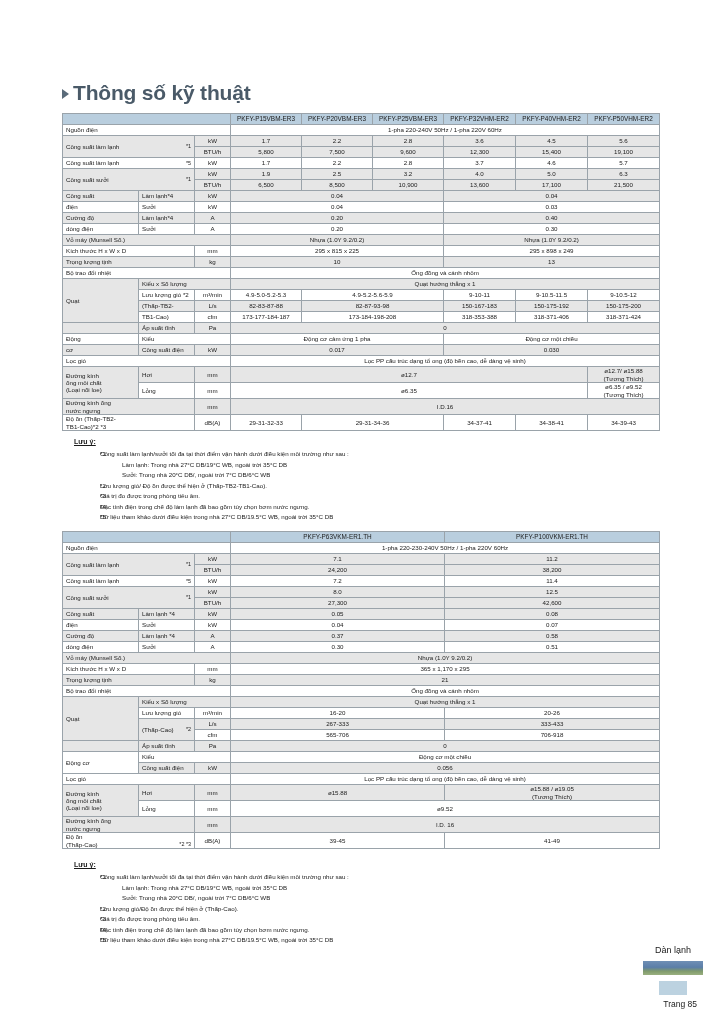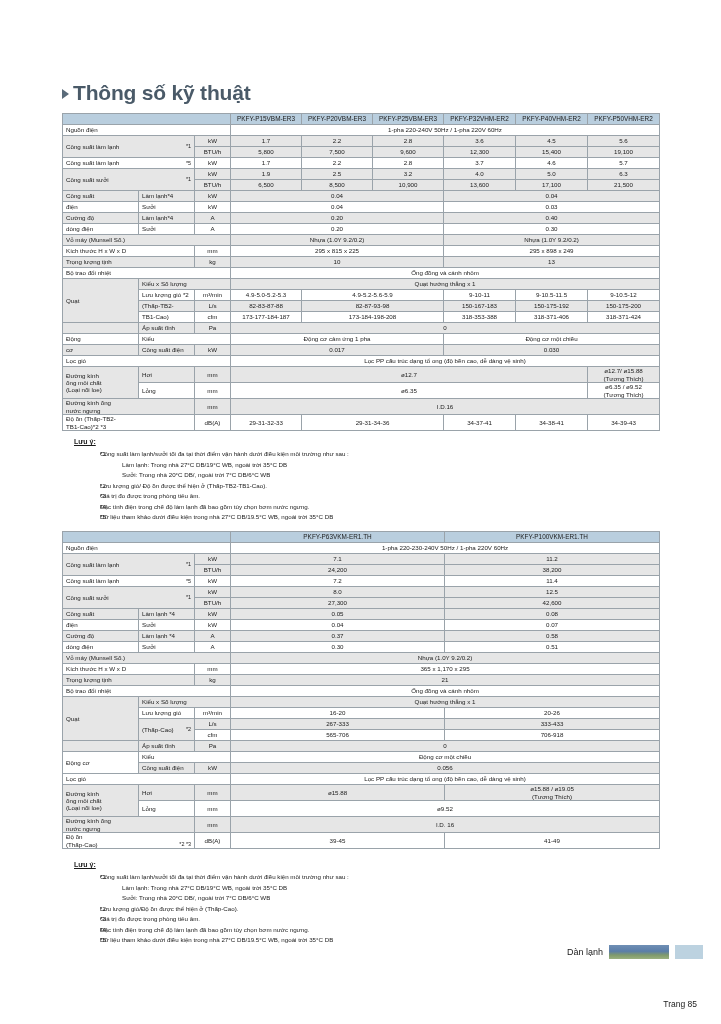--- a/index.html
+++ b/index.html
@@ -97,20 +97,21 @@
   .note-body { flex: 1; }
   .note-sub { padding-left: 60px; margin-bottom: 2.5px; line-height: 1.3; }
 
   
   .footer-tag {
     position: absolute;
     right: 18px; top: 945px;
     display: flex;
     align-items: center;
     gap: 6px;
+    flex-direction: column;
   }
   .footer-tag-label { font-size: 9px; color: #1b1b1b; }
   .footer-swatch {
     width: 60px; height: 14px;
     background: linear-gradient(to bottom, #6f8fb5 0%, #5b7ea8 45%, #7f9a6c 72%, #9ab07f 100%);
   }
   .footer-swatch-ext {
     width: 28px; height: 14px;
     background: #bcd2e0;
   }

